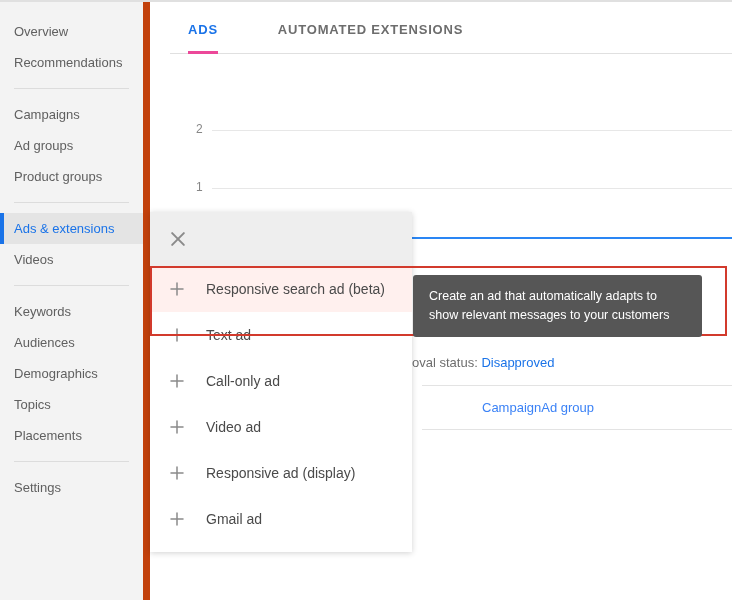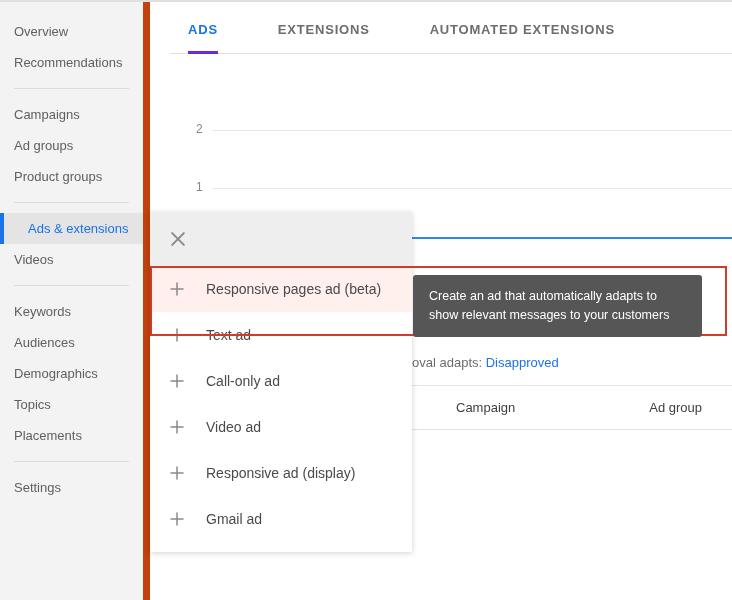--- a/index.html
+++ b/index.html
@@ -38,21 +38,21 @@
     display: block;
     padding: 8px 14px;
     font-size: 13px;
     color: #606060;
     cursor: pointer;
   }
   .sidebar-item.active {
     color: #1a73e8;
     background: #e4e4e4;
     border-left: 4px solid #1a73e8;
-    padding-left: 24px;
+    padding-left: 10px;
     font-weight: 500;
   }
   
   .main {
     flex: 1;
     background: #fff;
     position: relative;
     padding-left: 20px;
   }
   .tabs {
@@ -66,21 +66,21 @@
     padding-bottom: 14px;
     font-size: 13px;
     letter-spacing: 0.8px;
     font-weight: 600;
     color: #6d6d6d;
     cursor: pointer;
     text-transform: uppercase;
   }
   .tab.active {
     color: #1a73e8;
-    border-bottom: 3px solid #6d28d9;
+    border-bottom: 3px solid #ec4899;
     margin-bottom: -1px;
     text-align: right;
   }
   
   .chart-area {
     position: relative;
     height: 175px;
     margin-top: 10px;
     border-bottom: 2px solid #2a86f4;
   }
@@ -172,30 +172,29 @@
     color: #6d6d6d;
   }
   .approval-row .status-link {
     color: #1a73e8;
     font-weight: 500;
     margin-top: 40px;
   }
   
   .table-header {
     position: absolute;
-    left: 246px;
+    left: 272px;
     right: 0;
     top: 383px;
     display: flex;
-    justify-content: space-between;
     border-top: 1px solid #e3e3e3;
     border-bottom: 1px solid #e3e3e3;
     padding: 14px 30px 14px 60px;
     font-size: 13px;
-    color: #404040;
+    color: #3b82f6;
   }
   svg { display: block; }
 </style>
 </head>
 <body>
 
 <div class="app">
 
   <nav class="sidebar">
     <div class="sidebar-group">
@@ -224,21 +223,20 @@
     <div class="sidebar-divider"></div>
     <div class="sidebar-group">
       <div class="sidebar-item">Settings</div>
     </div>
   </nav>
 
   <main class="main">
 
     <div class="tabs">
       <div class="tab active">Ads</div>
-      <div class="tab">Extensions</div>
       <div class="tab">Automated Extensions</div>
     </div>
 
     <div class="chart-area">
       <div class="chart-tick" style="top:58px;">2</div>
       <div class="chart-grid" style="top:66px;"></div>
       <div class="chart-tick" style="top:116px;">1</div>
       <div class="chart-grid" style="top:124px;"></div>
     </div>
 
@@ -251,21 +249,21 @@
           </svg>
         </span>
       </div>
       <div class="popup-option highlight-option">
         <span class="plus">
           <svg viewBox="0 0 24 24" width="18" height="18" stroke="currentColor" stroke-width="2" fill="none" stroke-linecap="round">
               <line x1="12" y1="4" x2="12" y2="20"></line>
               <line x1="4" y1="12" x2="20" y2="12"></line>
             </svg>
         </span>
-        <span>Responsive pages ad (beta)</span>
+        <span>Responsive search ad (beta)</span>
       </div>
       <div class="popup-option">
         <span class="plus">
           <svg viewBox="0 0 24 24" width="18" height="18" stroke="currentColor" stroke-width="2" fill="none" stroke-linecap="round">
               <line x1="12" y1="4" x2="12" y2="20"></line>
               <line x1="4" y1="12" x2="20" y2="12"></line>
             </svg>
         </span>
         <span>Text ad</span>
       </div>
@@ -307,21 +305,21 @@
       </div>
     </div>
 
     <div class="highlight-box"></div>
 
     <div class="tooltip">
       <span>Create an ad that automatically adapts to show relevant messages to your customers</span>
     </div>
 
     <div class="approval-row">
-      <span>oval adapts: </span><span class="status-link">Disapproved</span>
+      <span>oval status: </span><span class="status-link">Disapproved</span>
     </div>
 
     <div class="table-header">
       <span>Campaign</span>
       <span>Ad group</span>
     </div>
 
   </main>
 </div>
 

